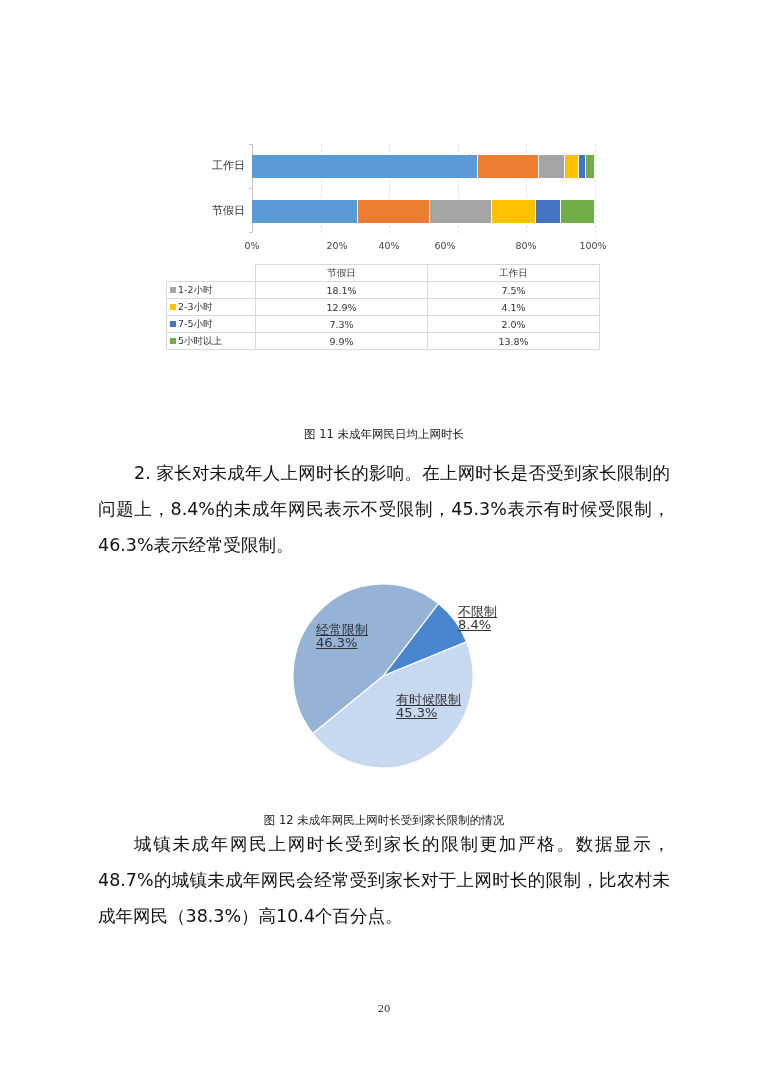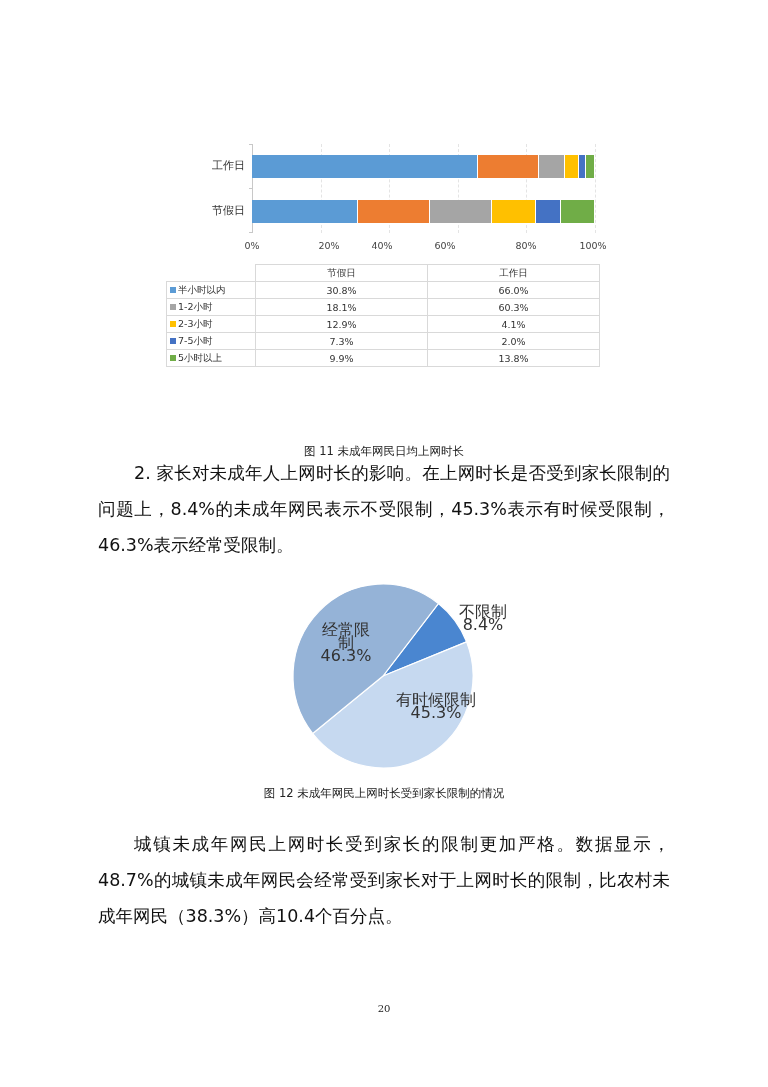--- a/index.html
+++ b/index.html
@@ -28,21 +28,21 @@
 
   
   .caption { font-family: "DejaVu Sans", sans-serif; font-size: 11.5px; color: #222; text-align: center; width: 768px; left: 0; }
 
   
   .para { left: 98px; width: 572px; font-size: 17.5px; line-height: 36px; color: #111; text-align: justify; }
   .indent { text-indent: 36px; }
 
   
   .pie { left: 280px; top: 575px; width: 240px; height: 200px; }
-  .pie-label { position: absolute; font-size: 16px; color: #333; text-align: center; line-height: 13px; }
+  .pie-label { position: absolute; font-size: 13px; color: #333; text-align: left; line-height: 13px; text-decoration: underline; }
 
   .page-number { left: 0; width: 768px; top: 1003px; text-align: center;
                  font-family: "DejaVu Serif", serif; font-size: 10px; color: #222; }
 </style>
 </head>
 <body>
 
 <div class="abs bar-chart">
   <div class="gridline" style="left:161px"></div>
   <div class="gridline" style="left:229px"></div>
@@ -68,65 +68,60 @@
   <div class="bar-row" id="bar-holiday" style="top:60px">
       <div class="seg" style="width: 30.8%; background: rgb(91, 155, 213);"></div>
       <div class="seg" style="width: 21%; background: rgb(237, 125, 49);"></div>
       <div class="seg" style="width: 18.1%; background: rgb(165, 165, 165);"></div>
       <div class="seg" style="width: 12.9%; background: rgb(255, 192, 0);"></div>
       <div class="seg" style="width: 7.3%; background: rgb(68, 114, 196);"></div>
       <div class="seg" style="width: 9.9%; background: rgb(112, 173, 71);"></div>
     </div>
 
   <div class="tick-label" style="left:92px">0%</div>
-  <div class="tick-label" style="left:169px">20%</div>
-  <div class="tick-label" style="left:222px">40%</div>
+  <div class="tick-label" style="left:177px">20%</div>
+  <div class="tick-label" style="left:229px">40%</div>
   <div class="tick-label" style="left:285px">60%</div>
   <div class="tick-label" style="left:366px">80%</div>
   <div class="tick-label" style="left:433px">100%</div>
 </div>
 
 <table class="abs data-table">
   <thead>
     <tr>
       <th class="corner"></th>
       <th>节假日</th>
       <th>工作日</th>
     </tr>
   </thead>
   <tbody id="table-body">
       <tr>
-        <td class="lbl"><span class="swatch" style="background: rgb(91, 155, 213);"></span><span>半小时以内</span></td>
-        <td class="val">30.8%</td>
-        <td class="val">66.0%</td>
-      </tr>
-      <tr>
         <td class="lbl"><span class="swatch" style="background: rgb(165, 165, 165);"></span><span>1-2小时</span></td>
         <td class="val">18.1%</td>
-        <td class="val">60.3%</td>
+        <td class="val">7.5%</td>
       </tr>
       <tr>
         <td class="lbl"><span class="swatch" style="background: rgb(255, 192, 0);"></span><span>2-3小时</span></td>
         <td class="val">12.9%</td>
         <td class="val">4.1%</td>
       </tr>
       <tr>
         <td class="lbl"><span class="swatch" style="background: rgb(68, 114, 196);"></span><span>7-5小时</span></td>
         <td class="val">7.3%</td>
         <td class="val">2.0%</td>
       </tr>
       <tr>
         <td class="lbl"><span class="swatch" style="background: rgb(112, 173, 71);"></span><span>5小时以上</span></td>
         <td class="val">9.9%</td>
         <td class="val">13.8%</td>
       </tr>
     </tbody>
 </table>
 
-<div class="abs caption" style="top:444px">图 11 未成年网民日均上网时长</div>
+<div class="abs caption" style="top:427px">图 11 未成年网民日均上网时长</div>
 
 <div class="abs para indent" style="top:455px">2. 家长对未成年人上网时长的影响。在上网时长是否受到家长限制的问题上，8.4%的未成年网民表示不受限制，45.3%表示有时候受限制，46.3%表示经常受限制。</div>
 
 <div class="abs pie">
   <svg width="240" height="200" viewBox="0 0 240 200">
     <g id="pie-slices">
         <path d="M103,101 L158.40953277930925,28.503010668181574 A90,92 0 0 1 186.5870377826936,66.89380234637487 Z" fill="#4a86d0" stroke="#ffffff" stroke-width="1.2"></path>
         <path d="M103,101 L186.5870377826936,66.89380234637487 A90,92 0 0 1 32.74162504177919,158.49725809138255 Z" fill="#c6d9f0" stroke="#ffffff" stroke-width="1.2"></path>
         <path d="M103,101 L32.74162504177919,158.49725809138255 A90,92 0 0 1 158.40953277930922,28.503010668181545 Z" fill="#95b3d7" stroke="#ffffff" stroke-width="1.2"></path>
       </g>
@@ -138,17 +133,17 @@
   <div class="pie-label" style="left:178px; top:30px; width:50px">
     <div>不限制</div>
     <div>8.4%</div>
   </div>
   <div class="pie-label" style="left:116px; top:118px; width:80px">
     <div>有时候限制</div>
     <div>45.3%</div>
   </div>
 </div>
 
-<div class="abs caption" style="top:786px">图 12 未成年网民上网时长受到家长限制的情况</div>
+<div class="abs caption" style="top:813px">图 12 未成年网民上网时长受到家长限制的情况</div>
 
 <div class="abs para indent" style="top:826px">城镇未成年网民上网时长受到家长的限制更加严格。数据显示，48.7%的城镇未成年网民会经常受到家长对于上网时长的限制，比农村未成年网民（38.3%）高10.4个百分点。</div>
 
 <div class="abs page-number">20</div>
 
 </body></html>

